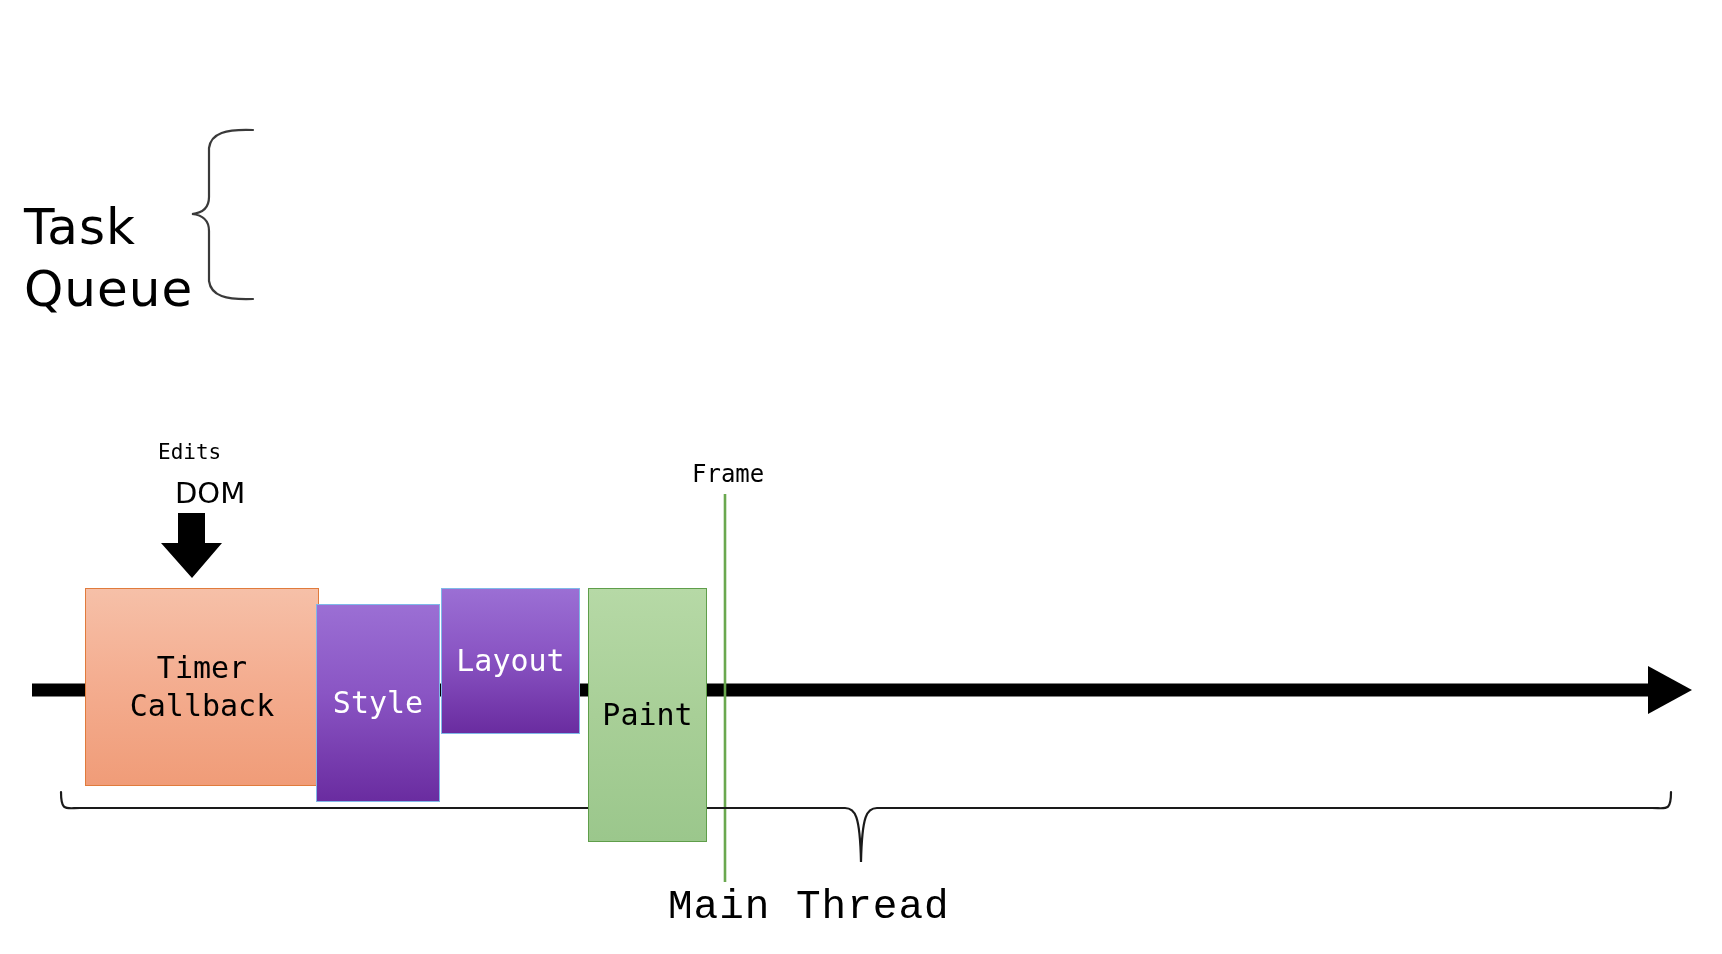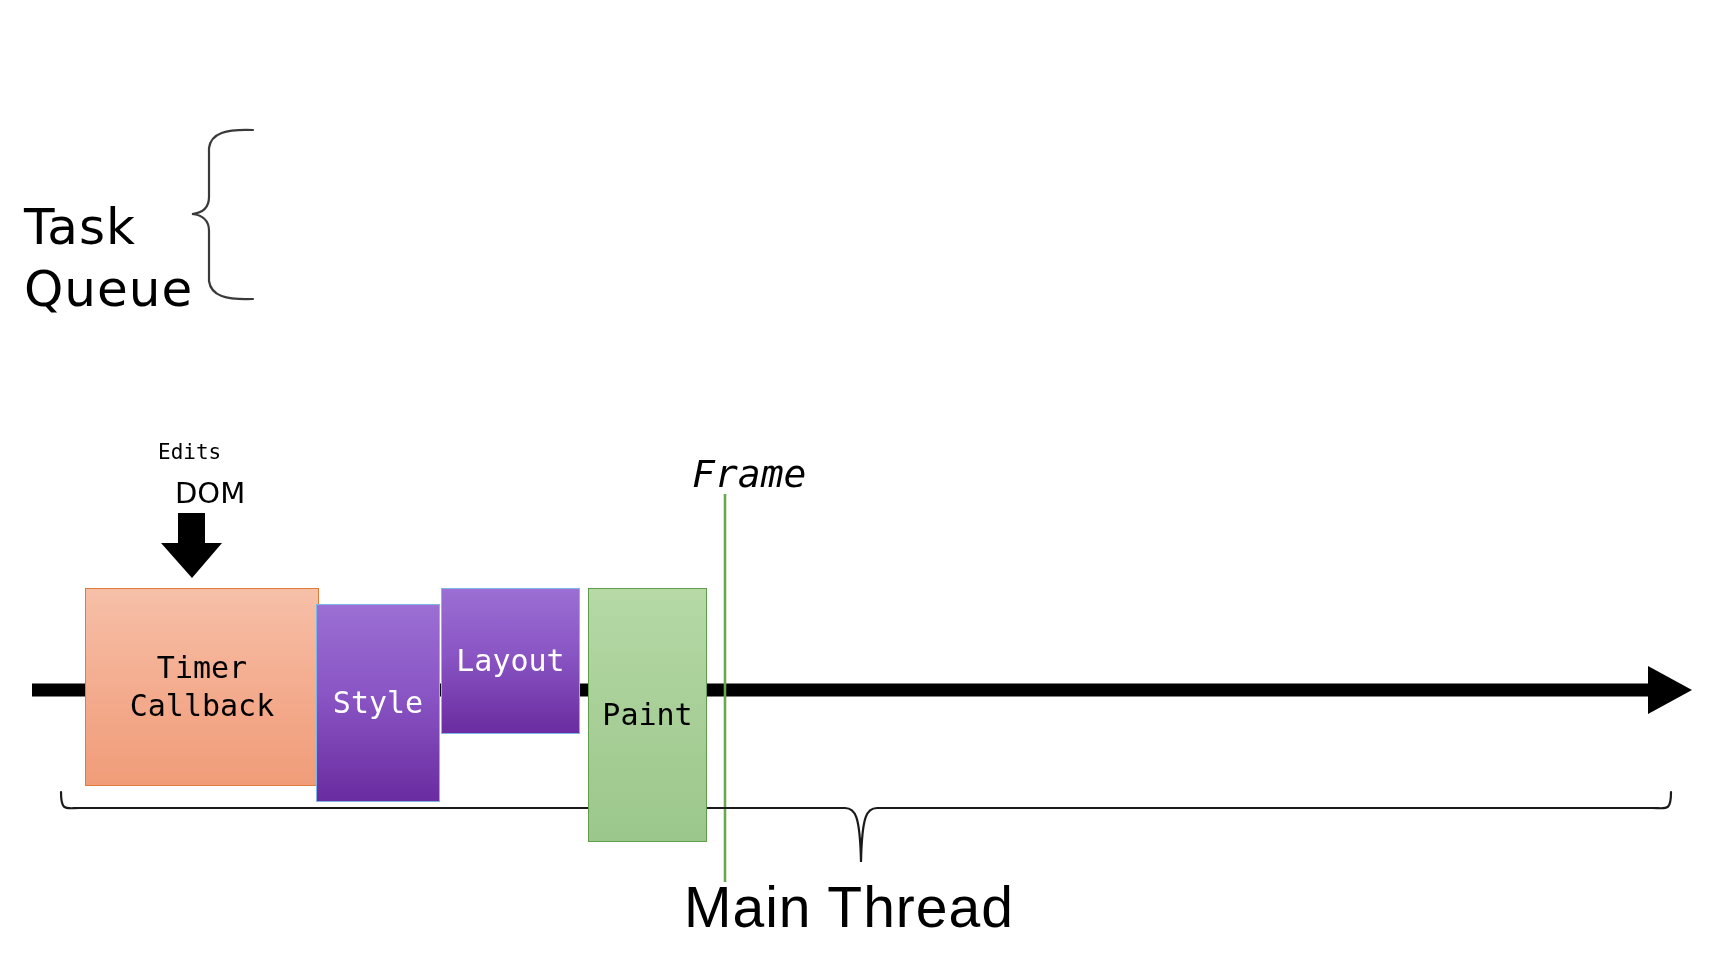--- a/index.html
+++ b/index.html
@@ -54,29 +54,28 @@
     left: 175px;
     top: 478px;
     font-family: "DejaVu Sans", sans-serif;
     font-size: 29px;
     line-height: 30px;
   }
   #frame-label {
     left: 692px;
     top: 458px;
     font-family: "DejaVu Sans Mono", monospace;
-    font-size: 38px;
+    font-size: 24px;
     line-height: 32px;
-    font-style: italic;
   }
   #main-thread-label {
-    left: 684px;
+    left: 668px;
     top: 876px;
-    font-family: Liberation Sans, sans-serif;
-    font-size: 57px;
+    font-family: Liberation Mono, monospace;
+    font-size: 41px;
     line-height: 62px;
     letter-spacing: 1px;
   }
 
   
   .phase-box {
     position: absolute;
     box-sizing: border-box;
     display: flex;
     align-items: center;

